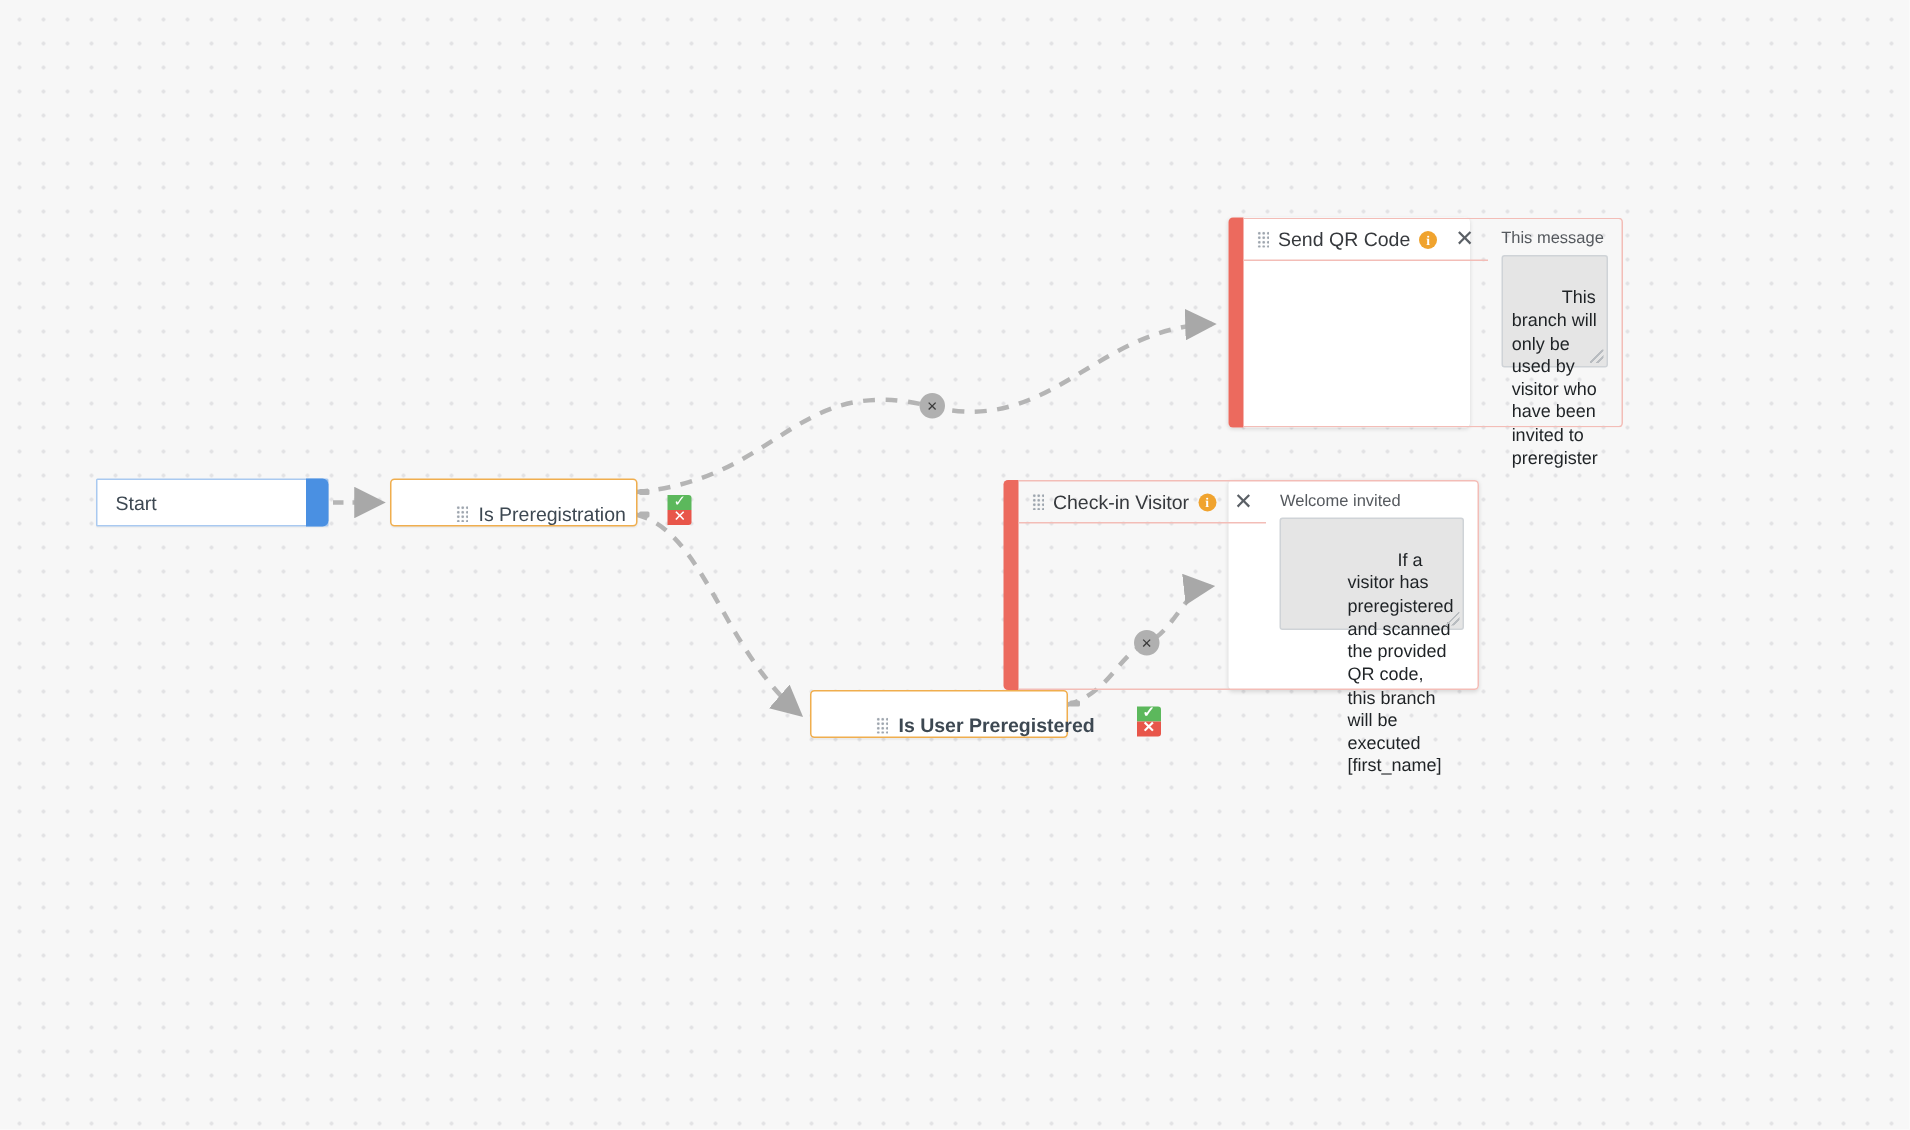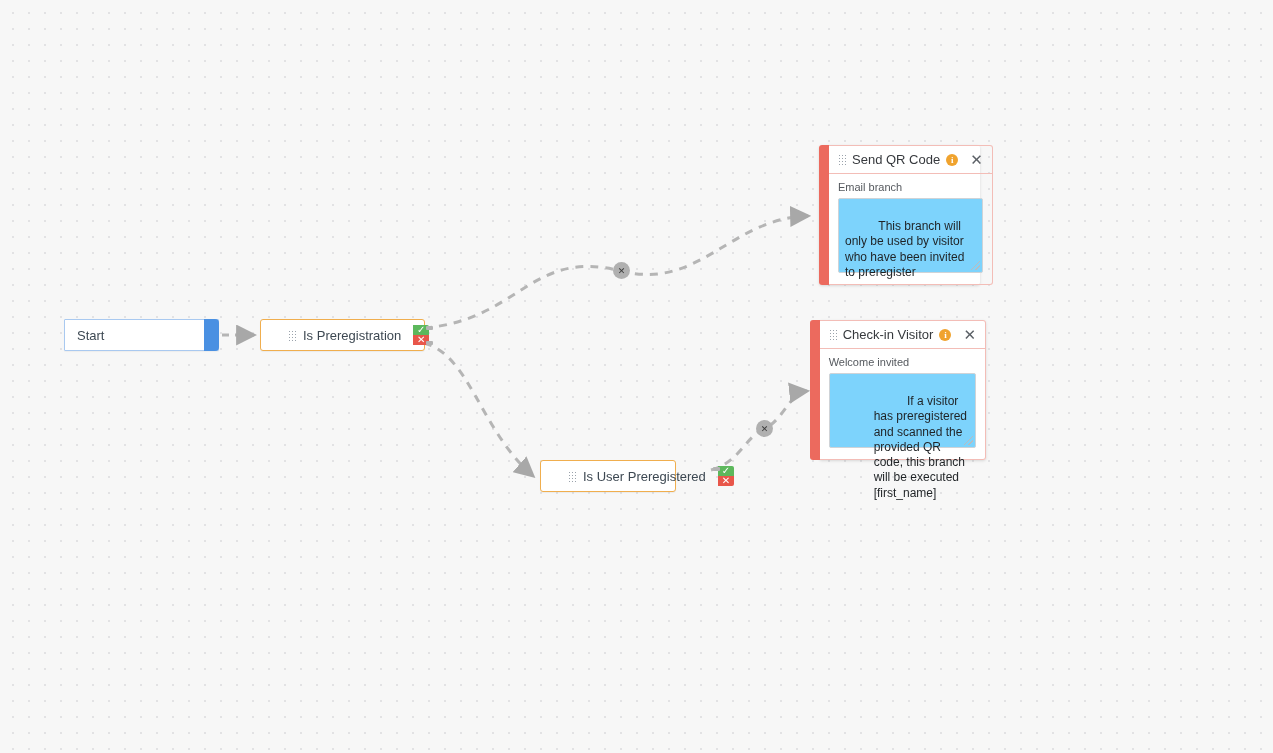--- a/index.html
+++ b/index.html
@@ -44,25 +44,26 @@
     width: 15px; height: 32px;
     background: #4a90e2;
     border-radius: 0 4px 4px 0;
   }
 
   
   .cond-node {
     position: absolute;
     height: 32px;
     display: flex;
-    align-items: center;
+    align-items: flex-end;
     border: 1px solid #f0ae4e;
     border-radius: 3px;
     background: #ffffff;
     box-shadow: 0 1px 1px rgba(0,0,0,0.05);
+    gap: 16px;
   }
   .cond-bar {
     width: 16px;
     background: #f5b04b;
     border-radius: 2px 0 0 2px;
     flex: none;
   }
   .cond-label {
     flex: 1;
     display: flex;
@@ -117,21 +118,21 @@
     background: #ec6a5e;
     border-radius: 3px 0 0 3px;
     flex: none;
   }
   .card-body {
     flex: 1;
     border: 1px solid #f3bdb7;
     border-left: none;
     border-radius: 0 3px 3px 0;
     display: flex;
-    flex-direction: column;
+    flex-direction: row;
   }
   .card-head {
     height: 28px;
     display: flex;
     align-items: center;
     gap: 6px;
     padding: 0 9px 0 9px;
     border-bottom: 1px solid #f3bdb7;
   }
   .card-title {
@@ -166,21 +167,21 @@
     margin-bottom: 5px;
   }
   .field-text {
     border: 1px solid #cfd3d7;
     border-radius: 2px;
     font-size: 12px;
     line-height: 1.27;
     color: #1f2326;
     padding: 5px 6px 12px 6px;
     position: relative;
-    background: #7dd3fc;
+    background: #e5e5e5;
     white-space: pre-wrap;
   }
   .resize-grip {
     position: absolute;
     right: 2px; bottom: 2px;
     width: 9px; height: 9px;
     background-image: linear-gradient(135deg,
       transparent 0 45%, #b8bcc0 45% 55%, transparent 55% 70%,
       #b8bcc0 70% 80%, transparent 80%);
   }
@@ -231,21 +232,21 @@
       <span>Is Preregistration</span>
     </div>
     <div class="cond-handles">
       <div class="handle-true">✓</div>
       <div class="handle-false">✕</div>
     </div>
   </div>
   <div class="nub" style="left:426px; top:326px;"></div>
   <div class="nub" style="left:426px; top:341px;"></div>
 
-  <div class="cond-node" style="left:540px; top:460px; width:136px;">
+  <div class="cond-node" style="left:540px; top:460px; width:172px;font-weight:bold;">
     <div class="cond-bar"></div>
     <div class="cond-label">
       <span class="grip"></span>
       <span>Is User Preregistered</span>
     </div>
     <div class="cond-handles">
       <div class="handle-true">✓</div>
       <div class="handle-false">✕</div>
     </div>
   </div>
@@ -254,21 +255,21 @@
   <div class="msg-card" style="left:819px; top:145px; width:161px; height:140px;">
     <div class="card-bar"></div>
     <div class="card-body">
       <div class="card-head">
         <span class="grip"></span>
         <span class="card-title">Send QR Code</span>
         <span class="info-icon">i</span>
         <span class="close-x">✕</span>
       </div>
       <div class="card-content">
-        <div class="field-label">Email branch</div>
+        <div class="field-label">This message</div>
         <div class="field-text" style="height:75px;">
           <span>This branch will only be used by visitor who have been invited to preregister</span>
           <span class="resize-grip"></span>
         </div>
       </div>
     </div>
   </div>
 
   <div class="msg-card" style="left:819px; top:320px; width:167px; height:140px;justify-content:flex-end;">
     <div class="card-bar"></div>

